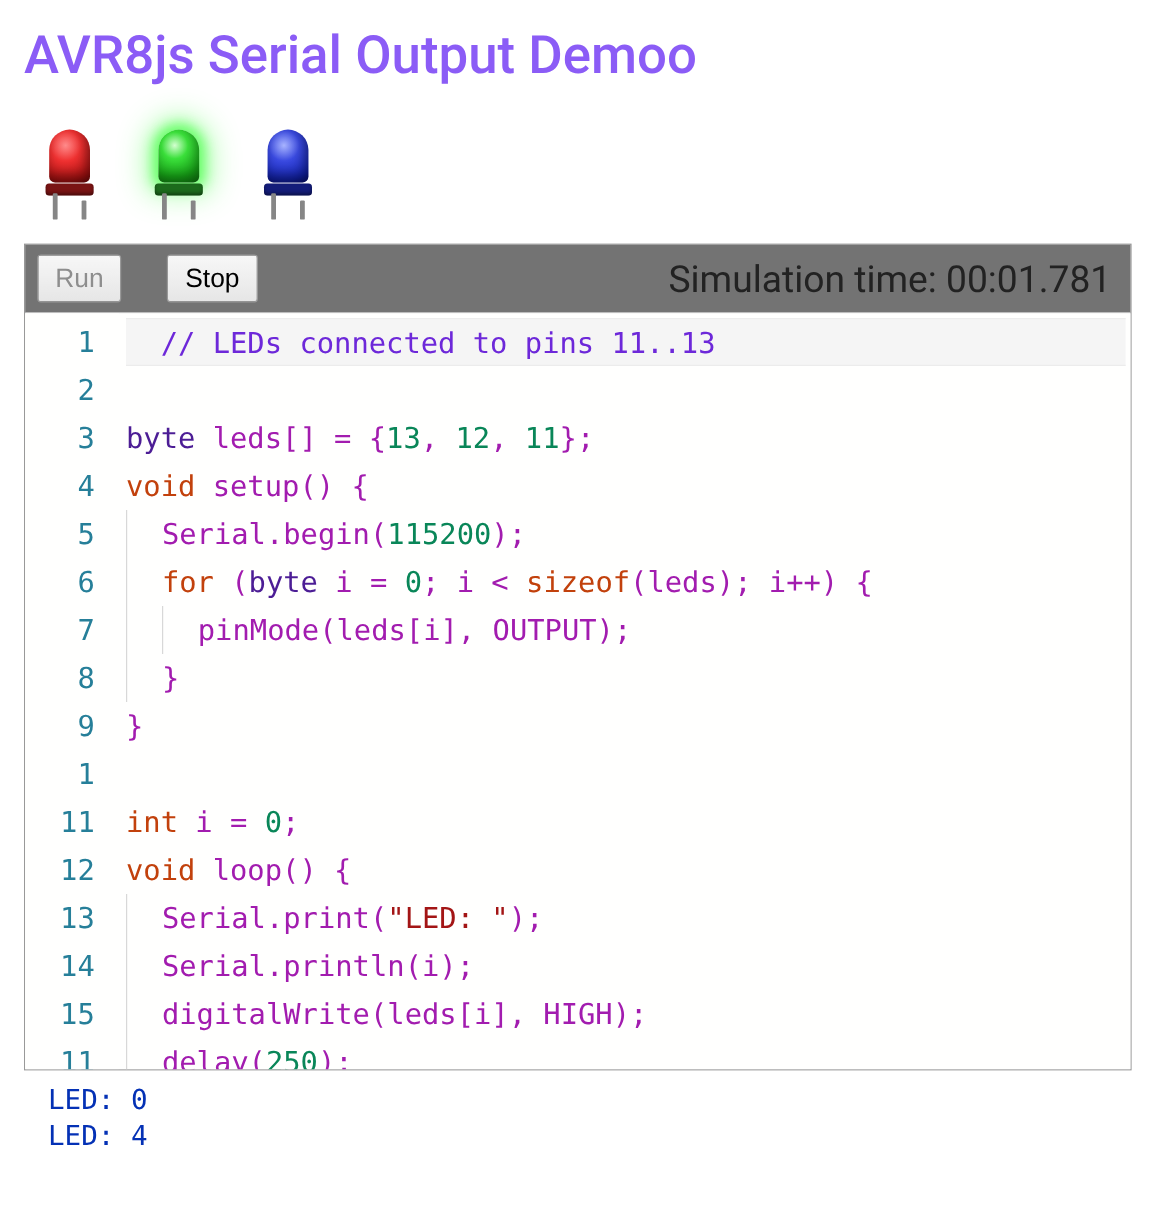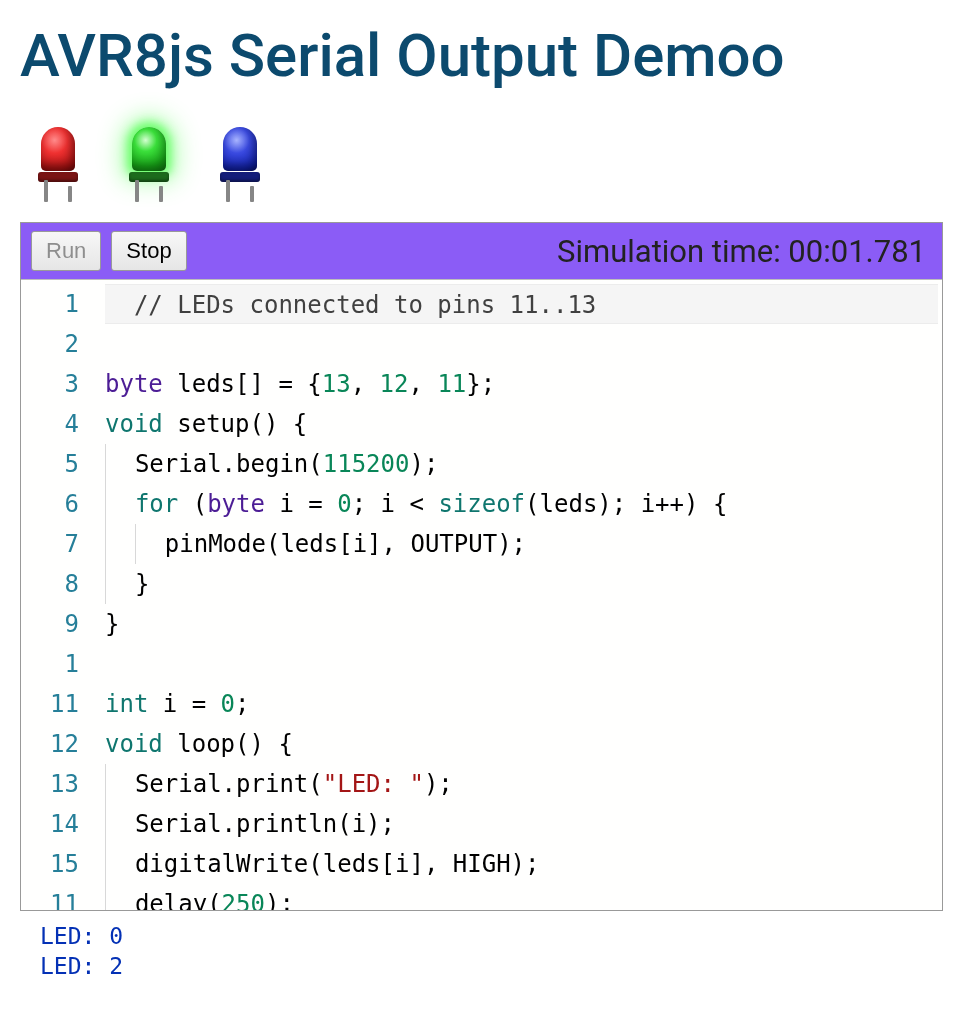--- a/index.html
+++ b/index.html
@@ -5,24 +5,24 @@
   * { box-sizing: border-box; }
   body {
     margin: 0;
     padding: 20px;
     font-family: Roboto, Arial, sans-serif;
     background: #fff;
     color: #222;
     width: 963px;
   }
   h1.page-title {
-    font-size: 60px;
+    font-size: 44px;
     font-weight: 500;
     margin: 0 0 30px 0;
-    color: #0c4a6e;
+    color: #8b5cf6;
   }
   .leds-row {
     display: flex;
     gap: 36px;
     padding: 6px 10px 20px 10px;
   }
   .led {
     width: 55px;
     height: 75px;
     position: relative;
@@ -85,22 +85,23 @@
   .led.blue .led-base { background: #141d7a; box-shadow: inset 0 -2px 3px rgba(0,0,0,.4);}
 
   .editor-wrap {
     border: 1px solid #999;
     background: #fff;
   }
   .toolbar {
     display: flex;
     align-items: center;
     padding: 8px 10px;
-    background: #8b5cf6;
+    background: #737373;
     border-bottom: 1px solid #bdbdbd;
+    gap: 28px;
   }
   .toolbar button {
     font-size: 22px;
     font-family: Arial, sans-serif;
     padding: 6px 14px;
     margin-right: 10px;
     border: 1px solid #999;
     background: linear-gradient(#f7f7f7,#e6e6e6);
     border-radius: 3px;
     cursor: pointer;
@@ -145,26 +146,26 @@
     background: #f5f5f5;
     border-top:1px solid #ececec;
     border-bottom:1px solid #ececec;
   }
   .indent-guide {
     border-left:1px solid #d8d8d8;
     display:inline-block;
     height:100%;
     vertical-align:top;
   }
-  .tok-comment { color: #404040; }
-  .tok-keyword { color: #0f766e; }
+  .tok-comment { color: #6d28d9; }
+  .tok-keyword { color: #c2410c; }
   .tok-type    { color: #4c1d95; }
   .tok-number  { color: #098658; }
   .tok-string  { color: #a31515; }
-  .tok-ident   { color: #000000; }
+  .tok-ident   { color: #a21caf; }
 
   .serial {
     font-family: "Consolas","Menlo",monospace;
     font-size: 23px;
     line-height: 30px;
     color: #0431b5;
     padding: 10px 6px 0 20px;
   }
   .serial div { white-space: pre; }
 </style>
@@ -227,14 +228,14 @@
         <div>14</div>
         <div>15</div>
         <div>11</div>
       </div>
     <div class="code" id="code"><div class="line current"><span class="tok-comment">  // LEDs connected to pins 11..13</span></div><div class="line">&nbsp;</div><div class="line"><span class="tok-type">byte</span><span class="tok-ident"> leds[] = {</span><span class="tok-number">13</span><span class="tok-ident">, </span><span class="tok-number">12</span><span class="tok-ident">, </span><span class="tok-number">11</span><span class="tok-ident">};</span></div><div class="line"><span class="tok-keyword">void</span><span class="tok-ident"> setup() {</span></div><div class="line"><span class="indent-guide">  </span><span class="tok-ident">Serial.begin(</span><span class="tok-number">115200</span><span class="tok-ident">);</span></div><div class="line"><span class="indent-guide">  </span><span class="tok-keyword">for</span><span class="tok-ident"> (</span><span class="tok-type">byte</span><span class="tok-ident"> i = </span><span class="tok-number">0</span><span class="tok-ident">; i &lt; </span><span class="tok-keyword">sizeof</span><span class="tok-ident">(leds); i++) {</span></div><div class="line"><span class="indent-guide">  </span><span class="indent-guide">  </span><span class="tok-ident">pinMode(leds[i], OUTPUT);</span></div><div class="line"><span class="indent-guide">  </span><span class="tok-ident">}</span></div><div class="line"><span class="tok-ident">}</span></div><div class="line">&nbsp;</div><div class="line"><span class="tok-keyword">int</span><span class="tok-ident"> i = </span><span class="tok-number">0</span><span class="tok-ident">;</span></div><div class="line"><span class="tok-keyword">void</span><span class="tok-ident"> loop() {</span></div><div class="line"><span class="indent-guide">  </span><span class="tok-ident">Serial.print(</span><span class="tok-string">"LED: "</span><span class="tok-ident">);</span></div><div class="line"><span class="indent-guide">  </span><span class="tok-ident">Serial.println(i);</span></div><div class="line"><span class="indent-guide">  </span><span class="tok-ident">digitalWrite(leds[i], HIGH);</span></div><div class="line"><span class="indent-guide">  </span><span class="tok-ident">delay(</span><span class="tok-number">250</span><span class="tok-ident">);</span></div></div>
   </div>
 </div>
 
 <div class="serial" id="serial">
     <div>LED: 0</div>
-    <div>LED: 2</div>
+    <div>LED: 4</div>
   </div>
 
 </body></html>

